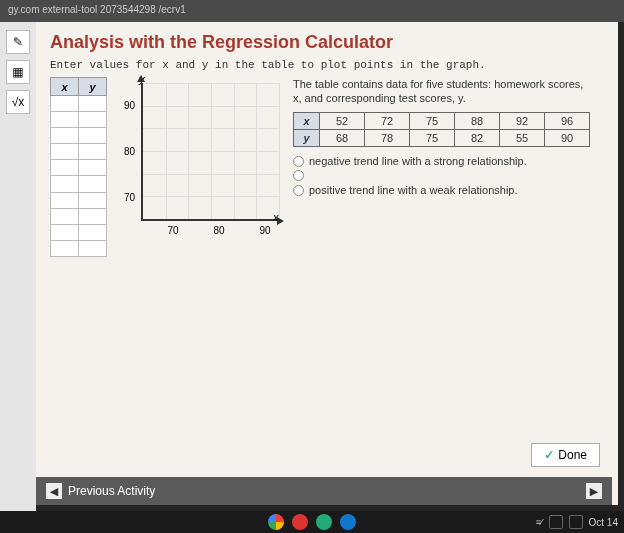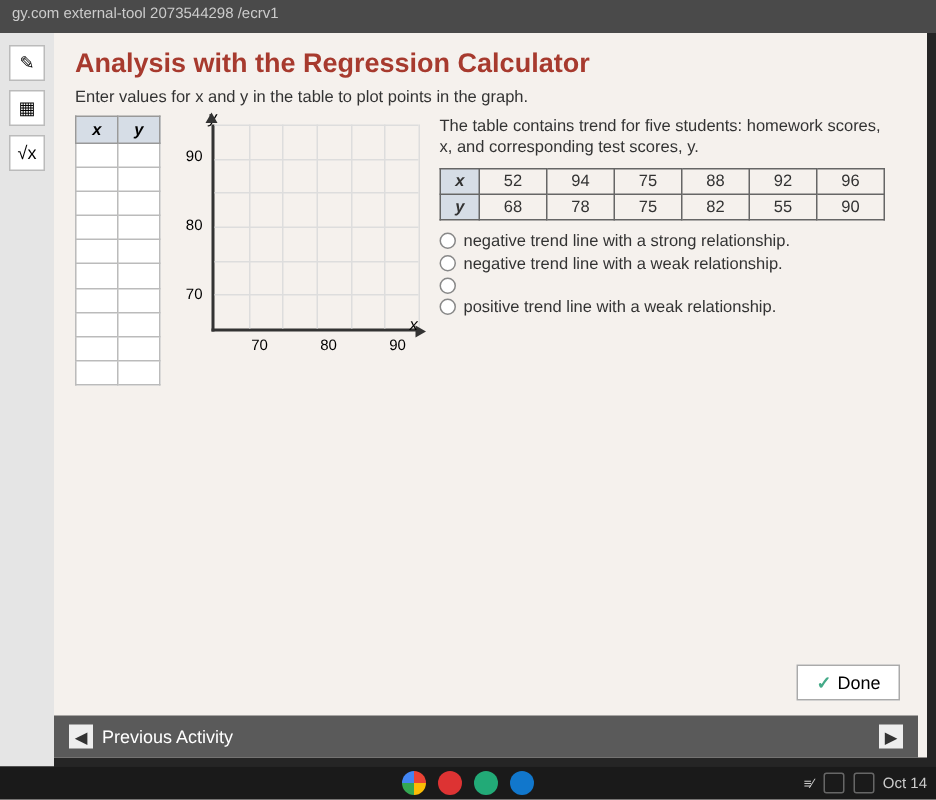--- a/index.html
+++ b/index.html
@@ -7,21 +7,21 @@
   width: 624px; height: 533px;
   background: #3a3a3a; font-family: Arial, sans-serif;
   font-size: 11px; overflow: hidden; position: relative;
 }
 .browser-tab { background: #4a4a4a; color: #ccc; padding: 4px 8px; font-size: 10px; height: 22px; }
 .desk { position: absolute; top: 22px; left: 0; right: 0; bottom: 22px; background: #252525; display: flex; }
 .left-tools { width: 36px; background: #e5e5e5; display: flex; flex-direction: column; align-items: center; padding-top: 8px; gap: 6px; }
 .tool { width: 24px; height: 24px; background: #fff; border: 1px solid #bbb; display: flex; align-items: center; justify-content: center; font-size: 12px; }
 .content-card { flex: 1; background: #f5f1ed; margin: 0 6px 6px 0; padding: 10px 28px 6px 14px; position: relative; }
 .title { color: #a73a2e; font-size: 18px; font-weight: bold; margin-bottom: 6px; }
-.instr { font-size: 11px; color: #333; margin-bottom: 6px; }
+.instr { font-size: 11px; color: #333; margin-bottom: 6px; font-family: Liberation Mono, monospace; }
 .work { display: flex; gap: 8px; }
 .xy-table { border-collapse: collapse; }
 .xy-table th { background: #d6dde6; border: 1px solid #999; width: 28px; height: 18px; font-style: italic; font-size: 11px; }
 .xy-table td { border: 1px solid #bbb; background: #fff; width: 28px; height: 16px; }
 .plot { position: relative; width: 170px; height: 180px; }
 .plot-area { position: absolute; left: 26px; top: 6px; width: 138px; height: 138px; border-left: 2px solid #333; border-bottom: 2px solid #333; }
 .grid-v, .grid-h { position: absolute; background: #ddd; }
 .grid-v { width: 1px; height: 100%; top:0;}
 .grid-h { height: 1px; width: 100%; left:0;}
 .ylab { position: absolute; right: 116px; font-size: 10px; transform: translateY(-50%); text-align:right; width:20px;}
@@ -29,21 +29,21 @@
 .axis-y-name { position: absolute; left: 24px; top: -4px; font-style: italic; font-size: 11px; }
 .axis-x-name { position: absolute; left: 158px; top: 134px; font-style: italic; font-size: 11px; }
 .arrow-y { position:absolute; left:22px; top:-2px; width:0;height:0;border-left:4px solid transparent;border-right:4px solid transparent;border-bottom:7px solid #333;}
 .arrow-x { position:absolute; left:162px; top:140px; width:0;height:0;border-top:4px solid transparent;border-bottom:4px solid transparent;border-left:7px solid #333;}
 .right-col { flex: 1; display: flex; flex-direction: column; gap: 6px; font-size: 11px; color: #333; }
 .desc { line-height: 1.3; }
 .data-table { border-collapse: collapse; }
 .data-table th, .data-table td { border: 1px solid #666; padding: 2px 6px; text-align: center; font-size: 11px; }
 .data-table th.var { background: #d6dde6; font-style: italic; width: 26px; }
 .options { display: flex; flex-direction: column; gap: 3px; margin-top: 2px; }
-.opt { display: flex; align-items: flex-start; gap: 5px; }
+.opt { display: flex; align-items: flex-end; gap: 5px; }
 .radio { width: 11px; height: 11px; border: 1px solid #888; border-radius: 50%; background: #fff; }
 .done-btn { position: absolute; right: 18px; bottom: 38px; background: #fff; border: 1px solid #aaa; padding: 4px 12px; font-size: 12px; display: flex; align-items: center; gap: 4px; }
 .check { color: #4a8; font-weight: bold; }
 .footer-bar { position: absolute; left: 0; right: 6px; bottom: 0; height: 28px; background: #5a5a5a; color: #fff; display: flex; align-items: center; padding: 0 10px; justify-content: space-between;}
 .prev { display: flex; align-items: center; gap: 6px; font-size: 12px; }
 .prev-arrow { background:#eee; color:#333; width:16px; height:16px; display:flex;align-items:center;justify-content:center;font-size:11px;}
 .next-arrow { background:#eee; color:#333; width:16px; height:16px; display:flex;align-items:center;justify-content:center;font-size:11px;}
 .taskbar { position: absolute; bottom: 0; left: 0; right: 0; height: 22px; background: #1a1a1a; display: flex; align-items: center; justify-content: center; gap: 8px; }
 .tb-icon { width: 16px; height: 16px; border-radius: 50%; }
 .tb-right { position:absolute; right:6px; bottom:0; height:22px; display:flex; align-items:center; gap:6px; color:#ccc; font-size:10px;}
@@ -138,27 +138,27 @@
         <div class="axis-x-name">x</div>
         <div class="ylab" style="top:28px;left:0">90</div>
         <div class="ylab" style="top:74px;left:0">80</div>
         <div class="ylab" style="top:120px;left:0">70</div>
         <div class="xlab" style="left:58px">70</div>
         <div class="xlab" style="left:104px">80</div>
         <div class="xlab" style="left:150px">90</div>
       </div>
 
       <div class="right-col">
-        <div class="desc">The table contains trend for five students: homework scores, x, and corresponding test scores, y.</div>
+        <div class="desc">The table contains data for five students: homework scores, x, and corresponding test scores, y.</div>
         <table class="data-table">
           <tbody>
               <tr>
             <th class="var">x</th>
             <td>52</td>
-            <td>94</td>
+            <td>72</td>
             <td>75</td>
             <td>88</td>
             <td>92</td>
             <td>96</td>
           </tr>
           <tr>
             <th class="var">y</th>
             <td>68</td>
             <td>78</td>
             <td>75</td>
@@ -168,24 +168,20 @@
           </tr>
         </tbody>
           </table>
         <div class="options">
           <div class="opt">
               <span class="radio"></span>
               <span>negative trend line with a strong relationship.</span>
             </div>
           <div class="opt">
               <span class="radio"></span>
-              <span>negative trend line with a weak relationship.</span>
-            </div>
-          <div class="opt">
-              <span class="radio"></span>
             </div>
           <div class="opt">
               <span class="radio"></span>
               <span>positive trend line with a weak relationship.</span>
             </div>
         </div>
       </div>
     </div>
 
     <div class="done-btn">

